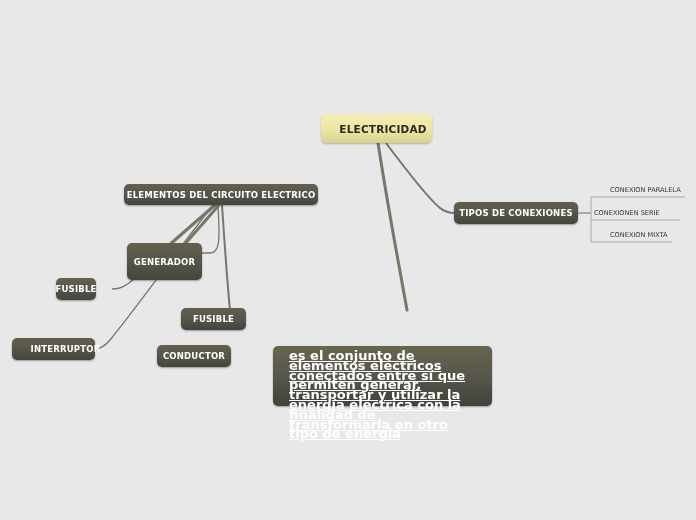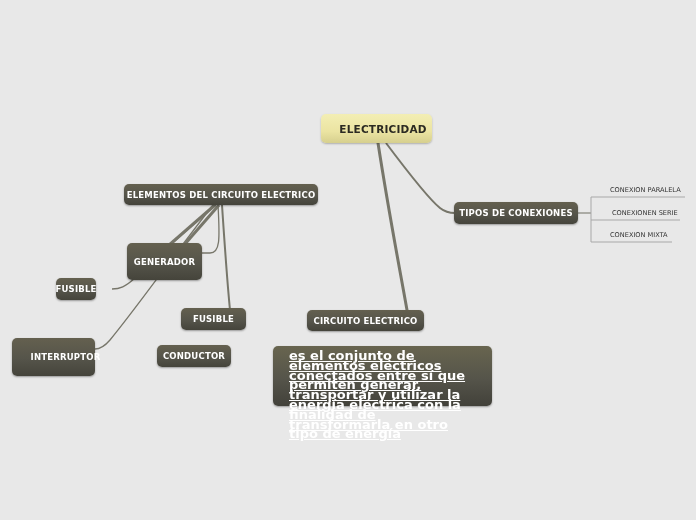--- a/index.html
+++ b/index.html
@@ -104,41 +104,38 @@
   </div>
 
   <div class="node" style="left:127px; top:243px; width:75px; height:37px;">
     <span>GENERADOR</span>
   </div>
 
   <div class="node" style="left:56px; top:278px; width:40px; height:22px;">
     <span>FUSIBLE</span>
   </div>
 
-  <div class="node" style="left:12px; top:338px; width:83px; height:38px;padding-left:24px;">
+  <div class="node" style="left:12px; top:338px; width:83px; height:22px;padding-left:24px;">
     <span>INTERRUPTOR</span>
   </div>
 
   <div class="node" style="left:181px; top:308px; width:65px; height:22px;">
     <span>FUSIBLE</span>
   </div>
 
   <div class="node" style="left:157px; top:345px; width:74px; height:22px;">
     <span>CONDUCTOR</span>
   </div>
 
   <div class="node" style="left:454px; top:202px; width:124px; height:22px;">
     <span>TIPOS DE CONEXIONES</span>
   </div>
 
   <div class="leaf" style="left:610px; top:186px;">CONEXION PARALELA</div>
-  <div class="leaf" style="left:612px; top:209px;">CONEXIONEN SERIE</div>
+  <div class="leaf" style="left:594px; top:209px;">CONEXIONEN SERIE</div>
   <div class="leaf" style="left:610px; top:231px;">CONEXION MIXTA</div>
 
-  <div class="node" style="left:307px; top:310px; width:117px; height:21px;">
-    <span>CIRCUITO ELECTRICO</span>
-  </div>
 
   <div class="node note" style="left:273px; top:346px; width:219px; height:60px;">
     <span>es el conjunto de elementos eléctricos conectados entre sí que permiten generar, transportar y utilizar la energía eléctrica con la finalidad de transformarla en otro tipo de energía</span>
   </div>
 
 </div>
 
 </body></html>

